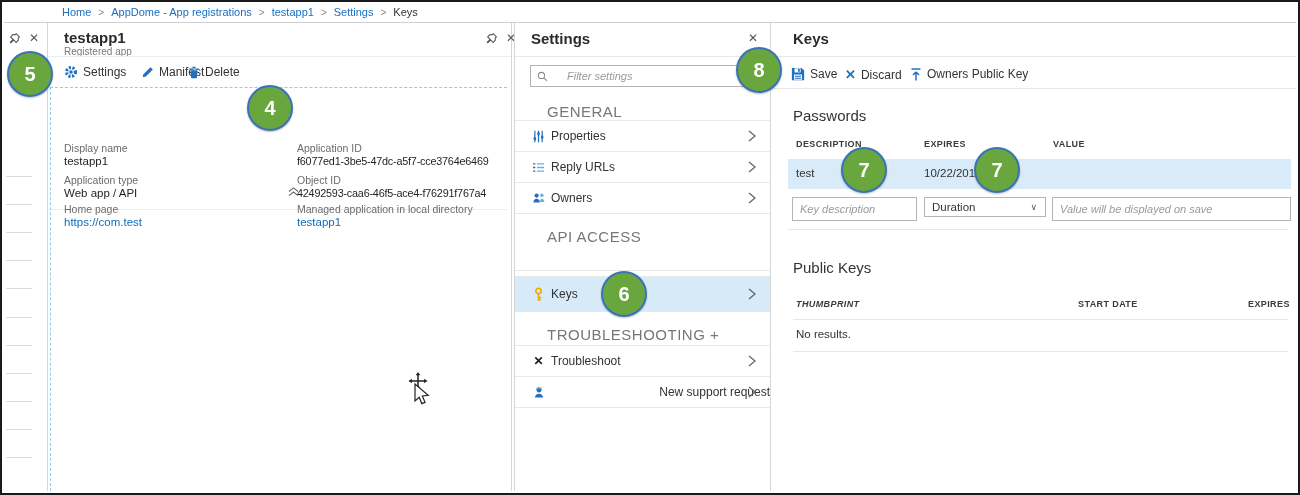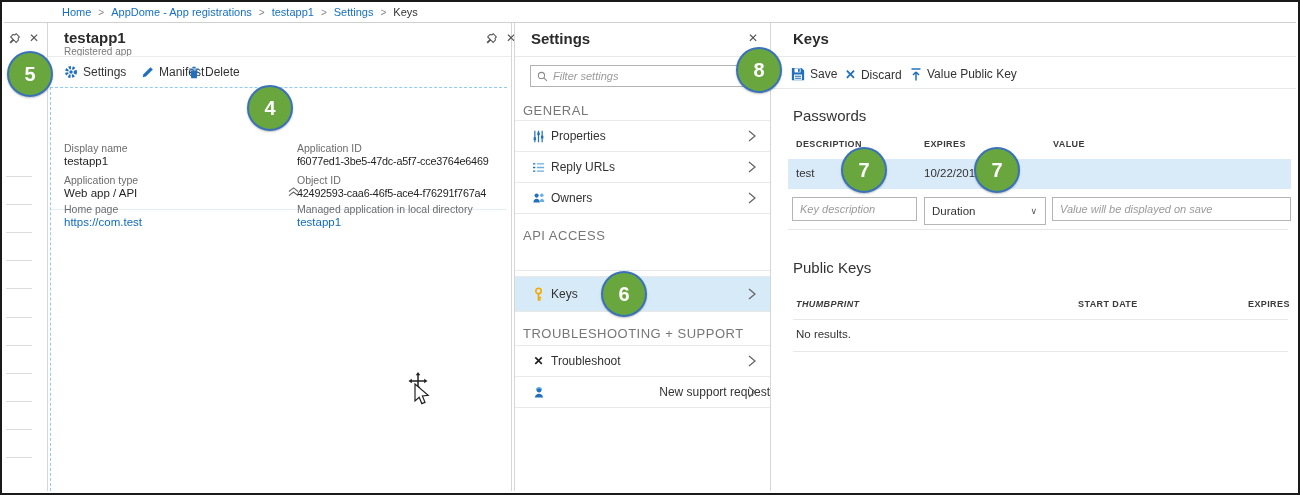--- a/index.html
+++ b/index.html
@@ -38,44 +38,44 @@
     border-top:1px dashed #8fccf0; border-left:1px dashed #8fccf0; }
   .field { position:absolute;margin-top:48px; }
   .f-label { font-size:10.5px; color:#6b6b6b; line-height:12px; }
   .f-value { font-size:11.5px; color:#1f1f1f; line-height:14px; white-space:nowrap; }
   .f-value.guid { font-size:10.8px; letter-spacing:-0.2px; }
   .link { color:#0f6cbd; cursor:pointer; }
 
   
   .settings-blade { left:512px; width:256px; border-left:1px solid #d6d6d6; }
   .filter-box { position:absolute; left:15px; right:13px; top:42px; height:22px;
-    border:1px solid #b3b3b3; display:flex; align-items:center; padding:0 6px; gap:5px; background:#fff;}
+    border:1px solid #b3b3b3; display:flex; align-items:center; padding:0 6px; gap:19px; background:#fff;}
   .filter-box input { border:none; outline:none; flex:1; font-size:11px;
     font-family:"Liberation Sans", sans-serif; color:#333; background:transparent;}
   .filter-box input::placeholder { font-style:italic; color:#9a9a9a; }
-  .sec-label { position:absolute; left:8px; font-size:13px; color:#777;
+  .sec-label { position:absolute; left:32px; font-size:15px; color:#777;
     letter-spacing:0.5px; }
   .s-row { position:absolute; left:0; right:0; height:31px; border-top:1px solid #e9e9e9;
     display:flex; align-items:center; padding-left:32px; cursor:pointer; background:#fff; }
   .s-row.selected { background:#d7eaf8; }
   .s-row .s-ico { position:absolute; left:16px; width:15px; display:flex; justify-content:center; }
   .s-row .s-label { font-size:12px; color:#333; margin-left:4px; }
   .s-row .chev { position:absolute; right:14px; }
 
   
   .keys-blade { left:768px; right:2px; border-left:1px solid #d6d6d6; }
   .section-heading { position:absolute; left:22px; font-size:15px; color:#333; }
   .col-h { position:absolute; font-size:9px; font-weight:700; color:#3b3b3b; letter-spacing:0.4px;text-align:right; }
   .pw-row { position:absolute; left:17px; right:5px; top:136px; height:30px;
     background:#d9eaf8; display:flex; align-items:center; cursor:pointer; }
   .cell { position:absolute; font-size:11.5px; color:#333; }
   .k-input { position:absolute; height:24px; border:1px solid #b5b5b5; font-size:11px;
     font-family:"Liberation Sans", sans-serif; color:#333; padding:0 7px; outline:none; background:#fff;}
   .k-input::placeholder { font-style:italic; color:#9a9a9a; }
-  .select-box { position:absolute; height:28px; border:1px solid #b5b5b5; background:#fff;
+  .select-box { position:absolute; height:20px; border:1px solid #b5b5b5; background:#fff;
     display:flex; align-items:center; padding:0 7px; font-size:11.5px; color:#333; cursor:pointer; }
   .select-box .caret { position:absolute; right:8px; font-size:9px; color:#555; }
   .no-results { position:absolute; left:25px; font-size:11.5px; color:#333; }
 
   
   .circle { position:absolute; width:46px; height:46px; border-radius:50%;
     background:#69a63d; border:2px solid #3a72b8; color:#fff; font-size:20px; font-weight:700;
     display:flex; align-items:center; justify-content:center; z-index:50;
     box-shadow:0 1px 2px rgba(0,0,0,0.25); }
 
@@ -356,21 +356,21 @@
       <span style="color:#2170bf;font-weight:700;font-size:13px;">✕</span>
       <span>Discard</span>
     </div>
     <div class="toolbar-btn" style="left:139px;top:44px;">
       <span>
         <svg width="12" height="13" viewBox="0 0 12 13">
             <path d="M1.5 1h9" stroke="#2170bf" stroke-width="1.5"></path>
             <path d="M6 12.5V4M6 4L3 7M6 4l3 3" stroke="#2170bf" stroke-width="1.5" fill="none"></path>
           </svg>
       </span>
-      <span>Value Public Key</span>
+      <span>Owners Public Key</span>
     </div>
     <div class="divider" style="left:0;right:0;top:65px;"></div>
 
     <div class="section-heading" style="top:84px;">Passwords</div>
 
     <div class="col-h" style="left:25px;top:116px;">DESCRIPTION</div>
     <div class="col-h" style="left:153px;top:116px;">EXPIRES</div>
     <div class="col-h" style="left:282px;top:116px;">VALUE</div>
 
     <div class="pw-row"></div>

